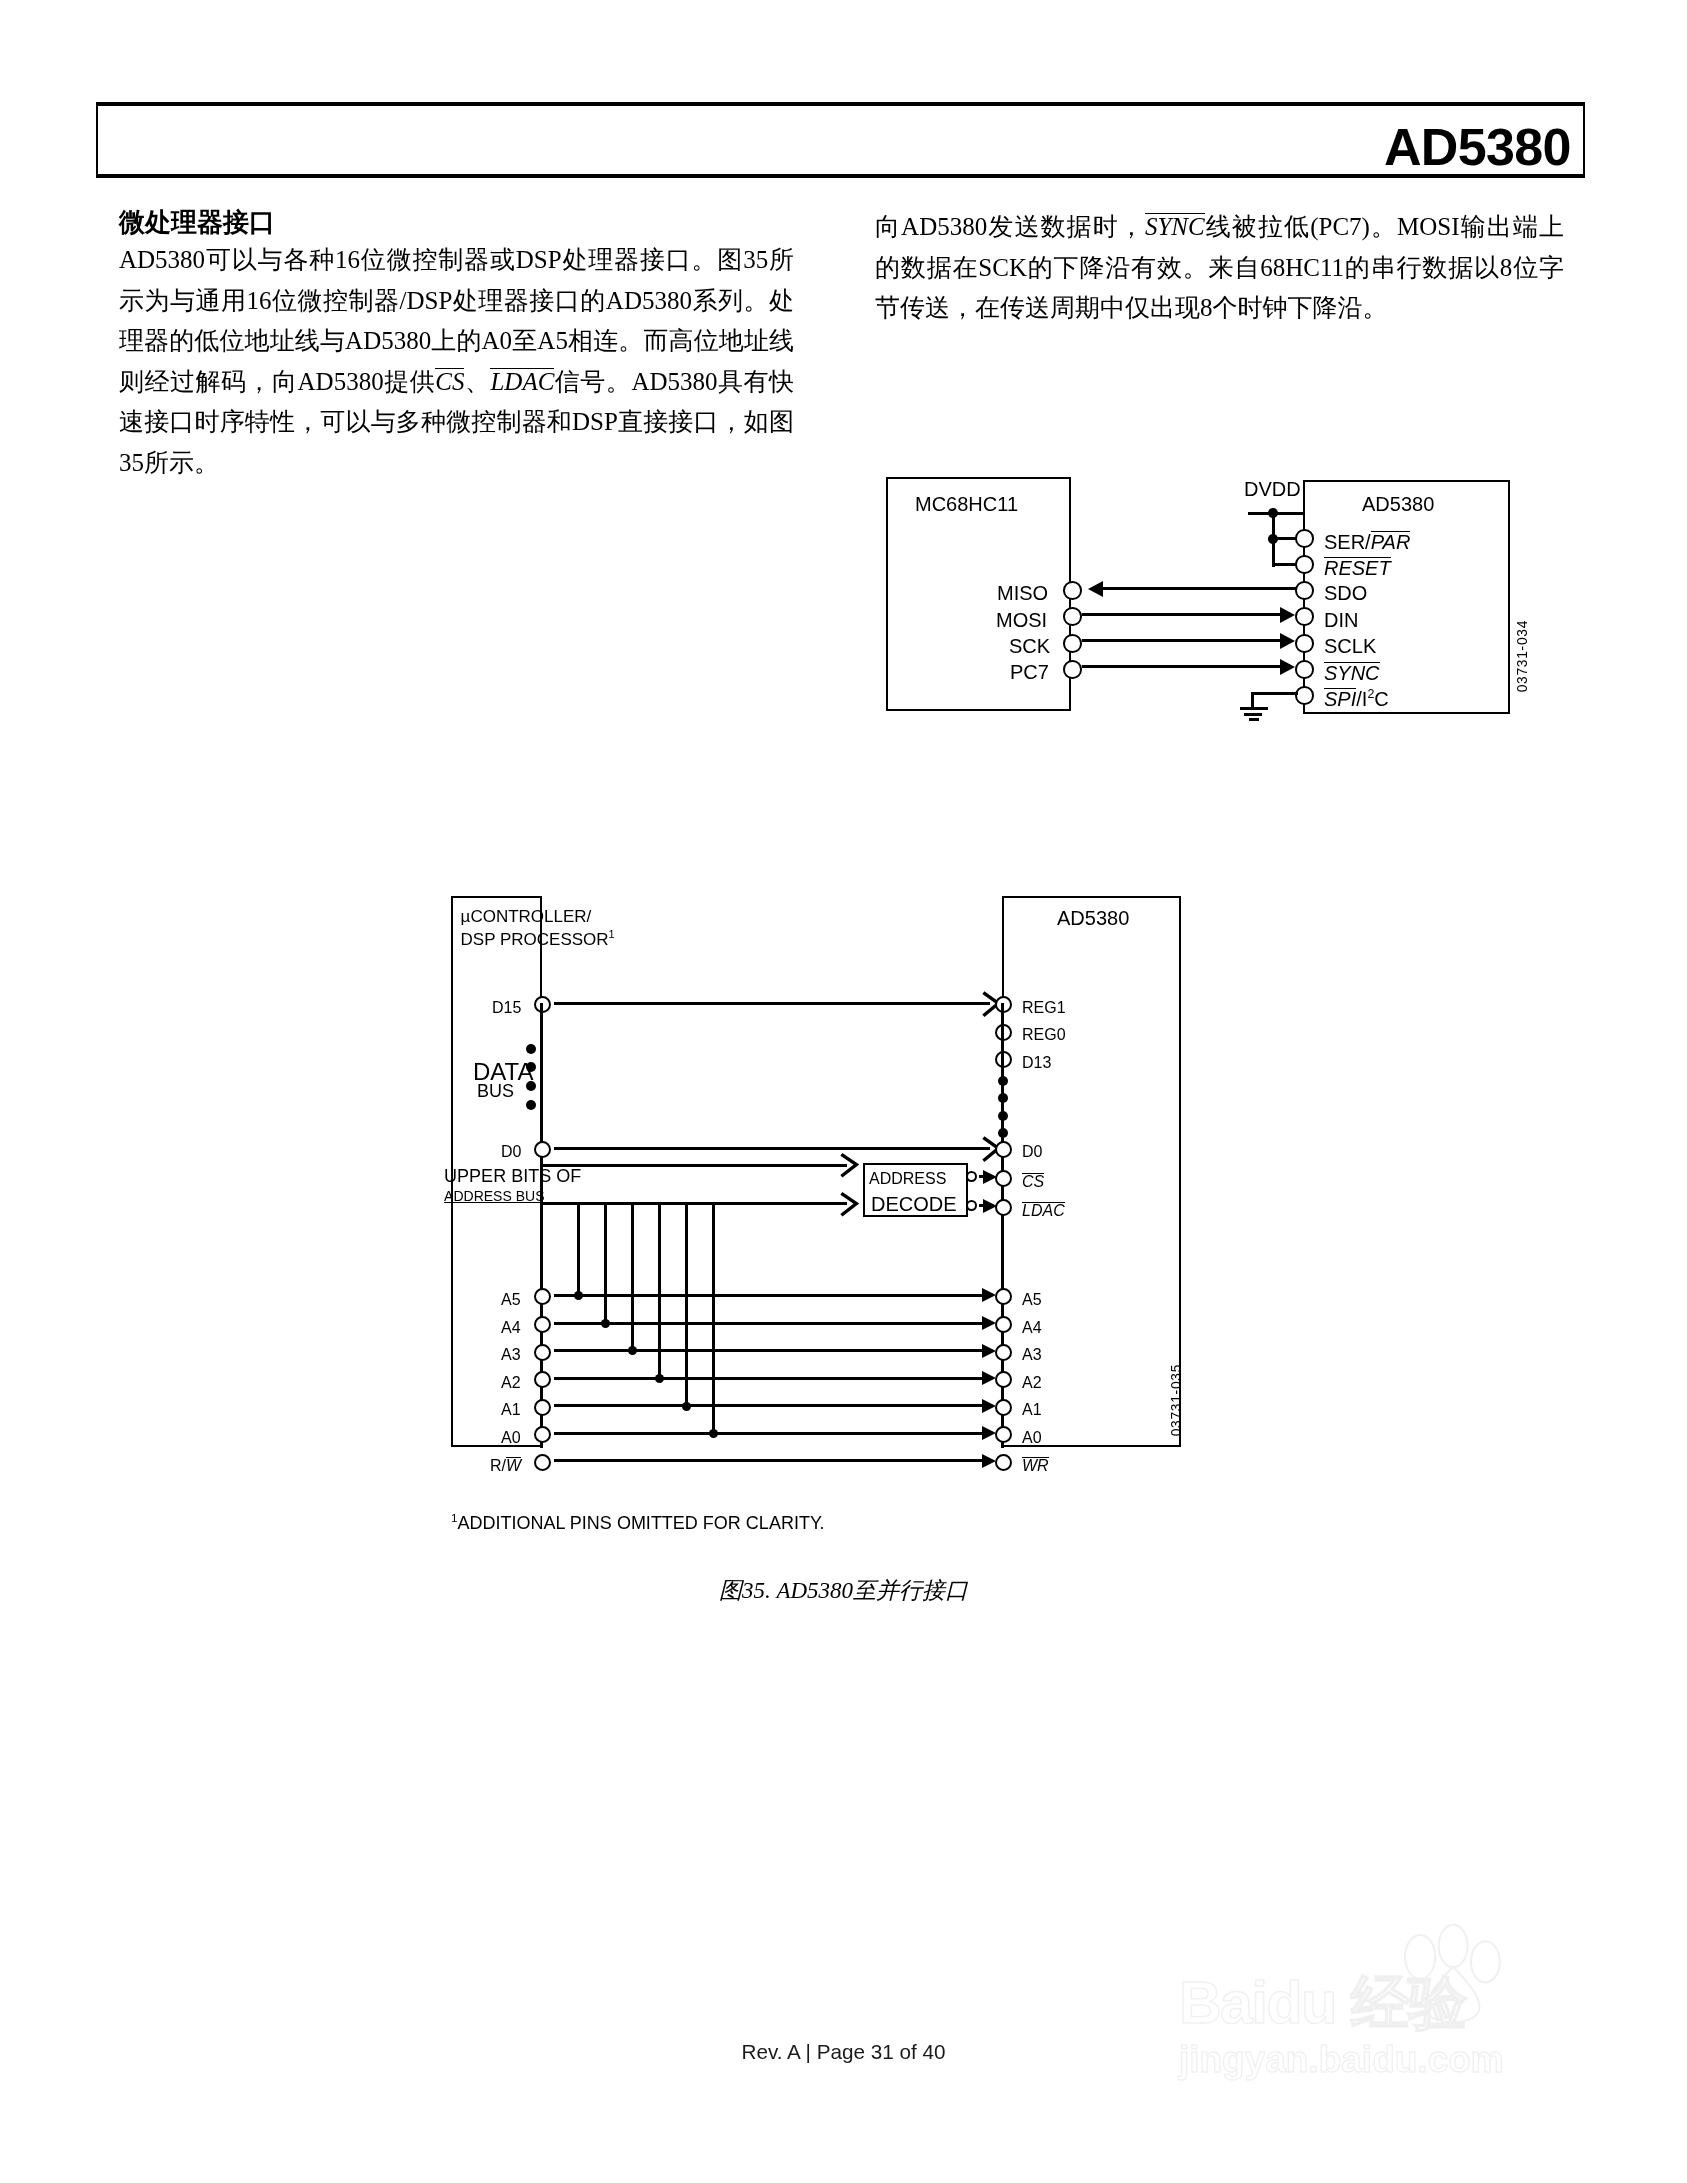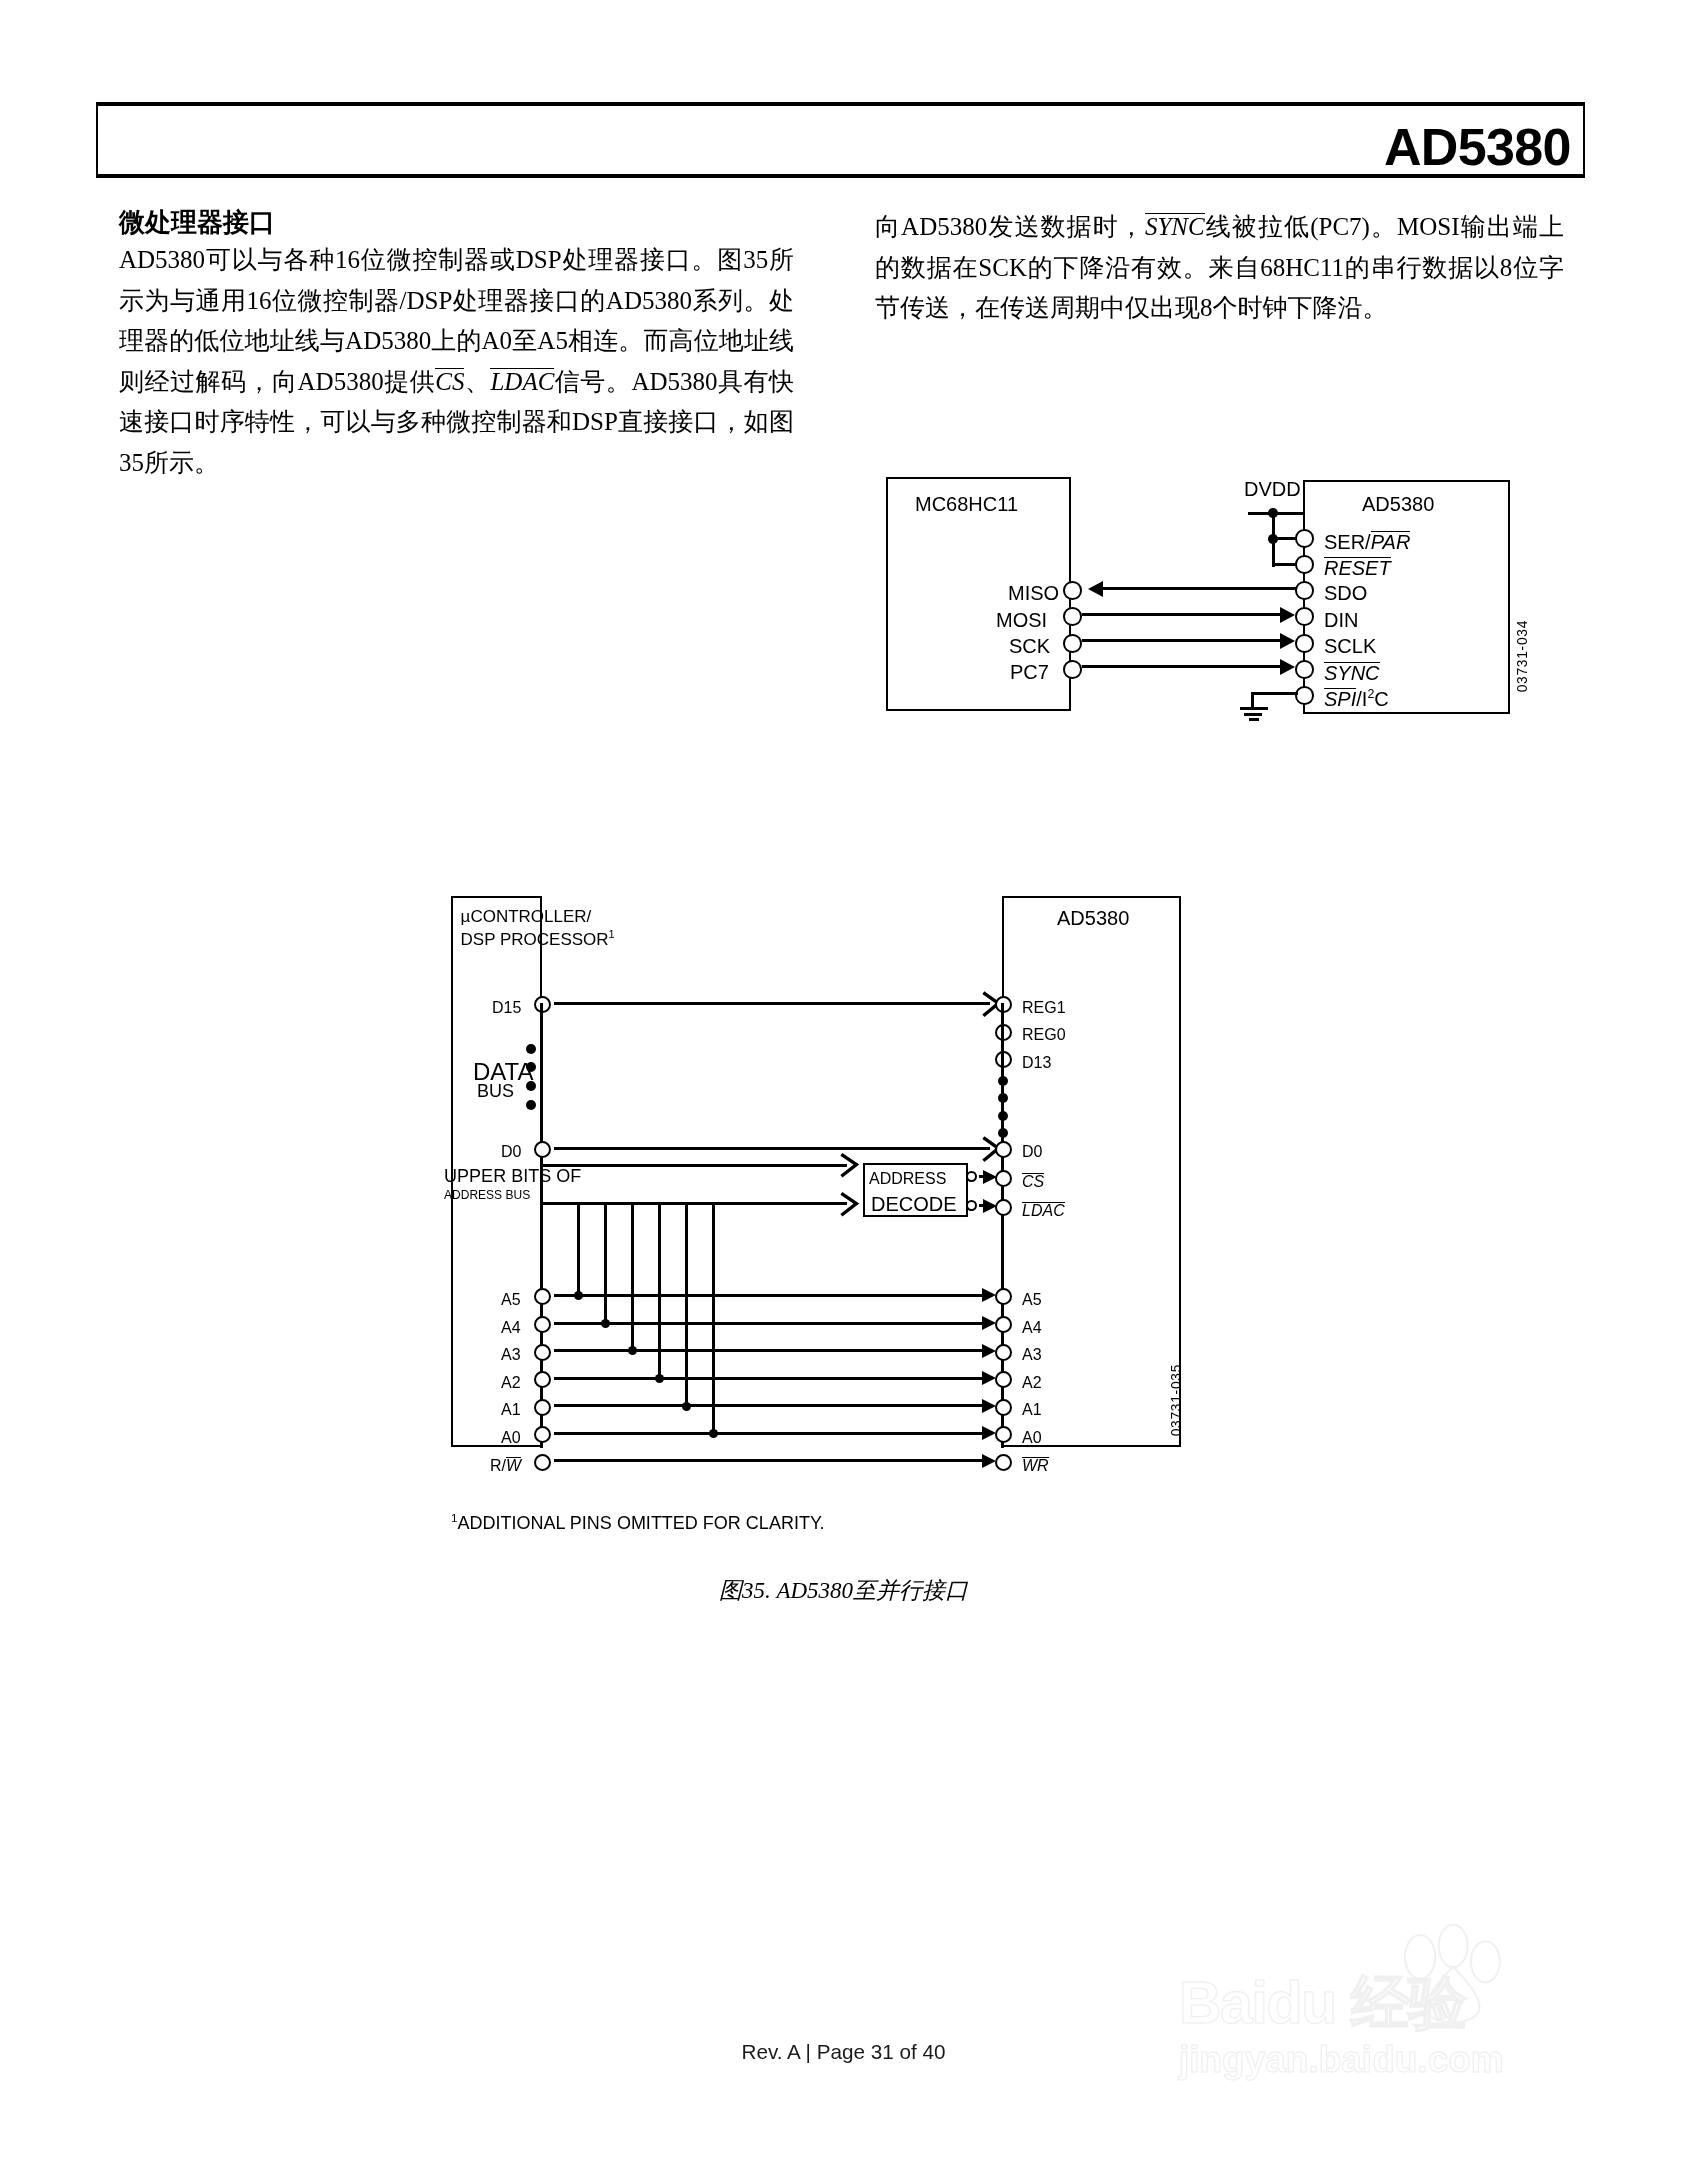--- a/index.html
+++ b/index.html
@@ -303,21 +303,21 @@
   <div class="pin" style="left:409px; top:183px;"></div>
   <div class="ftext-big" style="left:438px; top:185px;">SCLK</div>
 
   <div class="pin" style="left:409px; top:209px;"></div>
   <div class="ftext-big" style="left:438px; top:211px;"><span class="ovlbar">SYNC</span></div>
 
   <div class="pin" style="left:409px; top:235px;"></div>
   <div class="ftext-big" style="left:438px; top:237px;"><span class="ovlbar">SPI</span>/I<sup style="font-size:12.4px">2</sup>C</div>
 
   <div class="pin" style="left:177px; top:130px;"></div>
-  <div class="ftext-big" style="left:122px; top:132px;">MISO</div>
+  <div class="ftext-big" style="left:111px; top:132px;">MISO</div>
 
   <div class="pin" style="left:177px; top:156px;"></div>
   <div class="ftext-big" style="left:110px; top:159px;">MOSI</div>
 
   <div class="pin" style="left:177px; top:183px;"></div>
   <div class="ftext-big" style="left:123px; top:185px;">SCK</div>
 
   <div class="pin" style="left:177px; top:209px;"></div>
   <div class="ftext-big" style="left:124px; top:211px;">PC7</div>
 
@@ -386,21 +386,21 @@
   <div class="smallpin" style="left:83px; top:266px;"></div>
   <div class="ftext" style="left:50px; top:269px;">D0</div>
   <div class="wire" style="left:103px; top:272px; width:436px; height:3.4px;"></div>
   <svg style="position:absolute; left:531px; top:261px;" width="30" height="27.6" viewBox="0 0 44 40">
     <polyline points="2,2 24,18 2,36" fill="none" stroke="#000" stroke-width="5"></polyline>
   </svg>
   <div class="smallpin" style="left:544px; top:266px;"></div>
   <div class="ftext" style="left:571px; top:269px;">D0</div>
 
   <div class="ftext" style="left:-6.9px; top:292px; font-size:18px;">UPPER BITS OF</div>
-  <div class="ftext" style="left:-6.9px; top:314px; font-size:12px;">ADDRESS BUS</div>
+  <div class="ftext" style="left:-6.9px; top:314px; font-size:14px;text-decoration:underline;">ADDRESS BUS</div>
 
   <div class="wire" style="left:89px; top:289px; width:307px; height:3.4px;"></div>
   <svg style="position:absolute; left:389px; top:278px;" width="30" height="26" viewBox="0 0 44 38">
     <polyline points="2,2 24,17 2,34" fill="none" stroke="#000" stroke-width="5"></polyline>
   </svg>
 
   <div class="wire" style="left:89px; top:327px; width:307px; height:3.4px;"></div>
   <svg style="position:absolute; left:389px; top:317px;" width="30" height="26" viewBox="0 0 44 38">
     <polyline points="2,2 24,17 2,34" fill="none" stroke="#000" stroke-width="5"></polyline>
   </svg>

